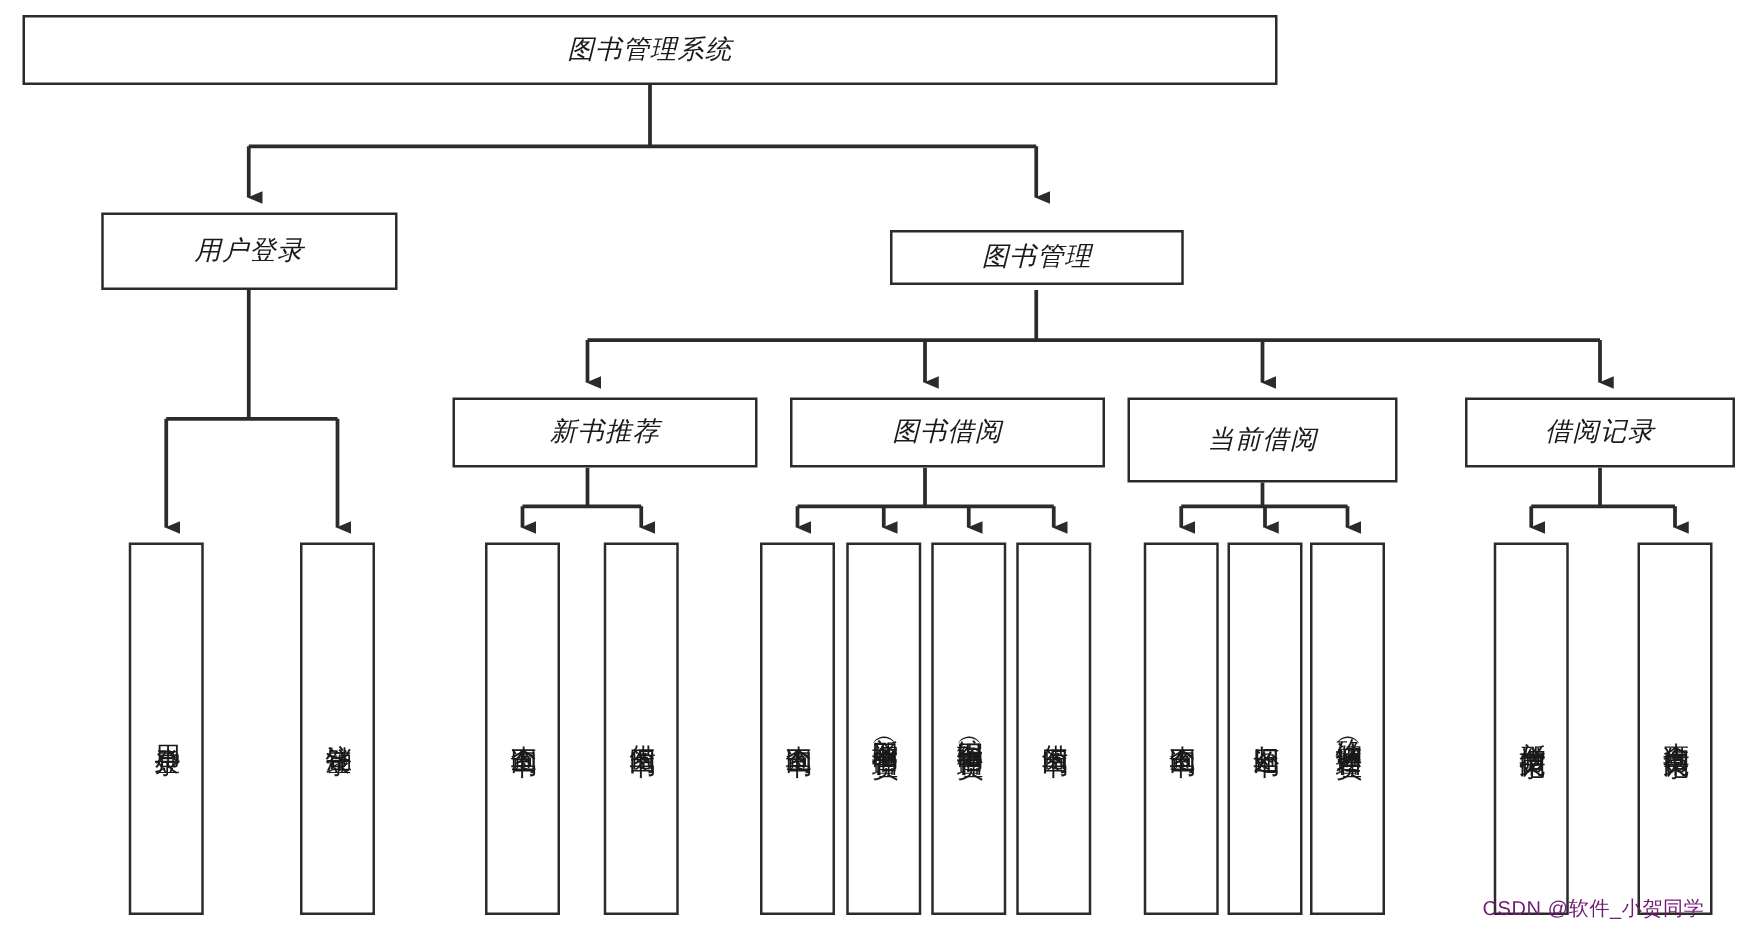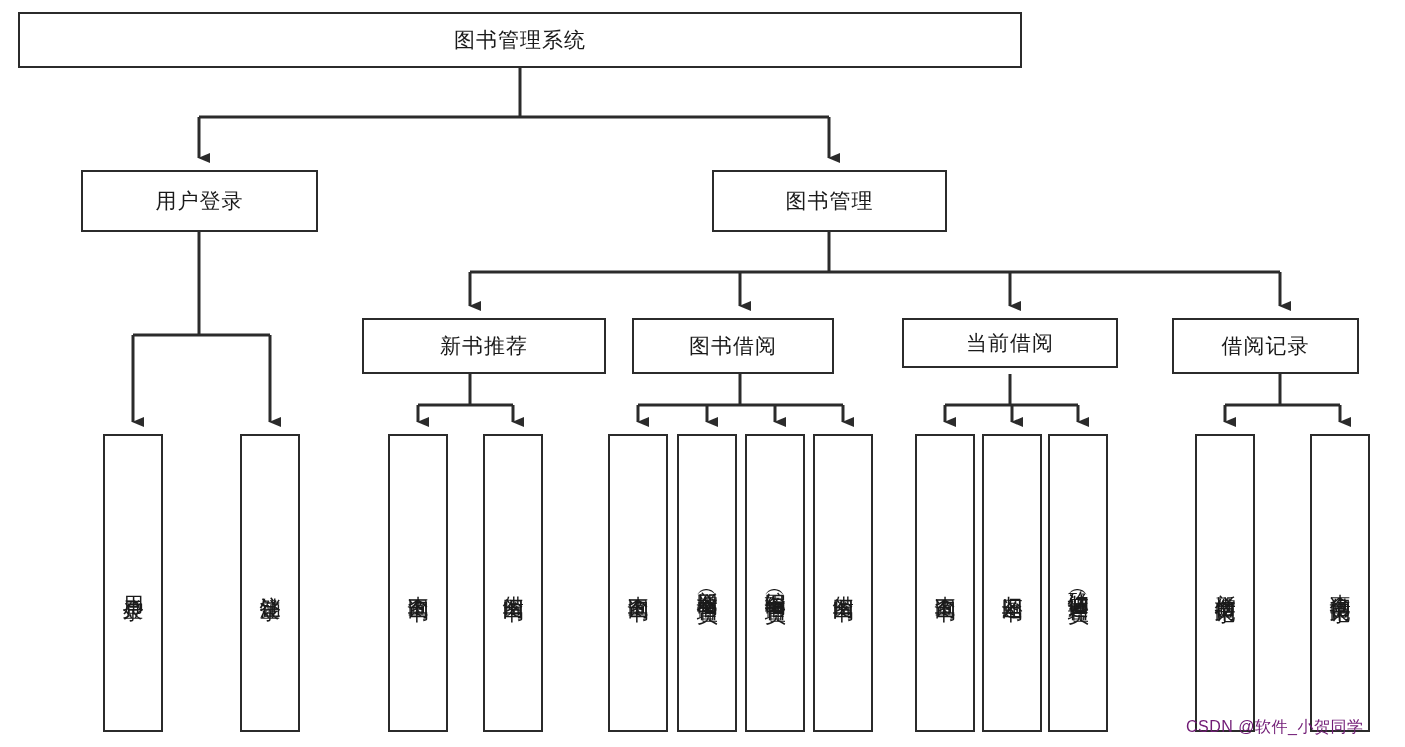--- a/index.html
+++ b/index.html
@@ -34,20 +34,21 @@
     display: flex;
     align-items: center;
     justify-content: center;
     color: #1a1a1a;
     z-index: 2;
   }
   .node.horiz {
     font-size: 21px;
     letter-spacing: 1px;
     line-height: 1.2;
+    font-style: italic;
   }
   .node.vert {
     writing-mode: vertical-rl;
     text-orientation: upright;
     font-size: 21px;
     line-height: 1.35;
     letter-spacing: 2px;
     padding: 6px 0;
     align-items: center;
     justify-content: center;
@@ -118,35 +119,35 @@
 
   <div id="nodes-root">
       <div class="node horiz" style="left: 18px; top: 12px; width: 1004px; height: 56px;">
         <span class="htext">图书管理系统</span>
       </div>
     </div>
   <div id="nodes-l2">
       <div class="node horiz" style="left: 81px; top: 170px; width: 237px; height: 62px;">
         <span class="htext">用户登录</span>
       </div>
-      <div class="node horiz" style="left: 712px; top: 170px; width: 235px; height: 62px;">
+      <div class="node horiz" style="left: 712px; top: 184px; width: 235px; height: 44px;">
         <span class="htext">图书管理</span>
       </div>
     </div>
   <div id="nodes-l3">
       <div class="node horiz" style="left: 362px; top: 318px; width: 244px; height: 56px;">
         <span class="htext">新书推荐</span>
       </div>
-      <div class="node horiz" style="left: 632px; top: 318px; width: 202px; height: 56px;">
+      <div class="node horiz" style="left: 632px; top: 318px; width: 252px; height: 56px;">
         <span class="htext">图书借阅</span>
       </div>
-      <div class="node horiz" style="left: 902px; top: 318px; width: 216px; height: 50px;">
+      <div class="node horiz" style="left: 902px; top: 318px; width: 216px; height: 68px;">
         <span class="htext">当前借阅</span>
       </div>
-      <div class="node horiz" style="left: 1172px; top: 318px; width: 187px; height: 56px;">
+      <div class="node horiz" style="left: 1172px; top: 318px; width: 216px; height: 56px;">
         <span class="htext">借阅记录</span>
       </div>
     </div>
   <div id="nodes-leaf">
       <div class="node vert" style="left: 103px; top: 434px; width: 60px; height: 298px;">
         <span class="vtext">用户登录</span>
       </div>
       <div class="node vert" style="left: 240px; top: 434px; width: 60px; height: 298px;">
         <span class="vtext">注销登录</span>
       </div>

